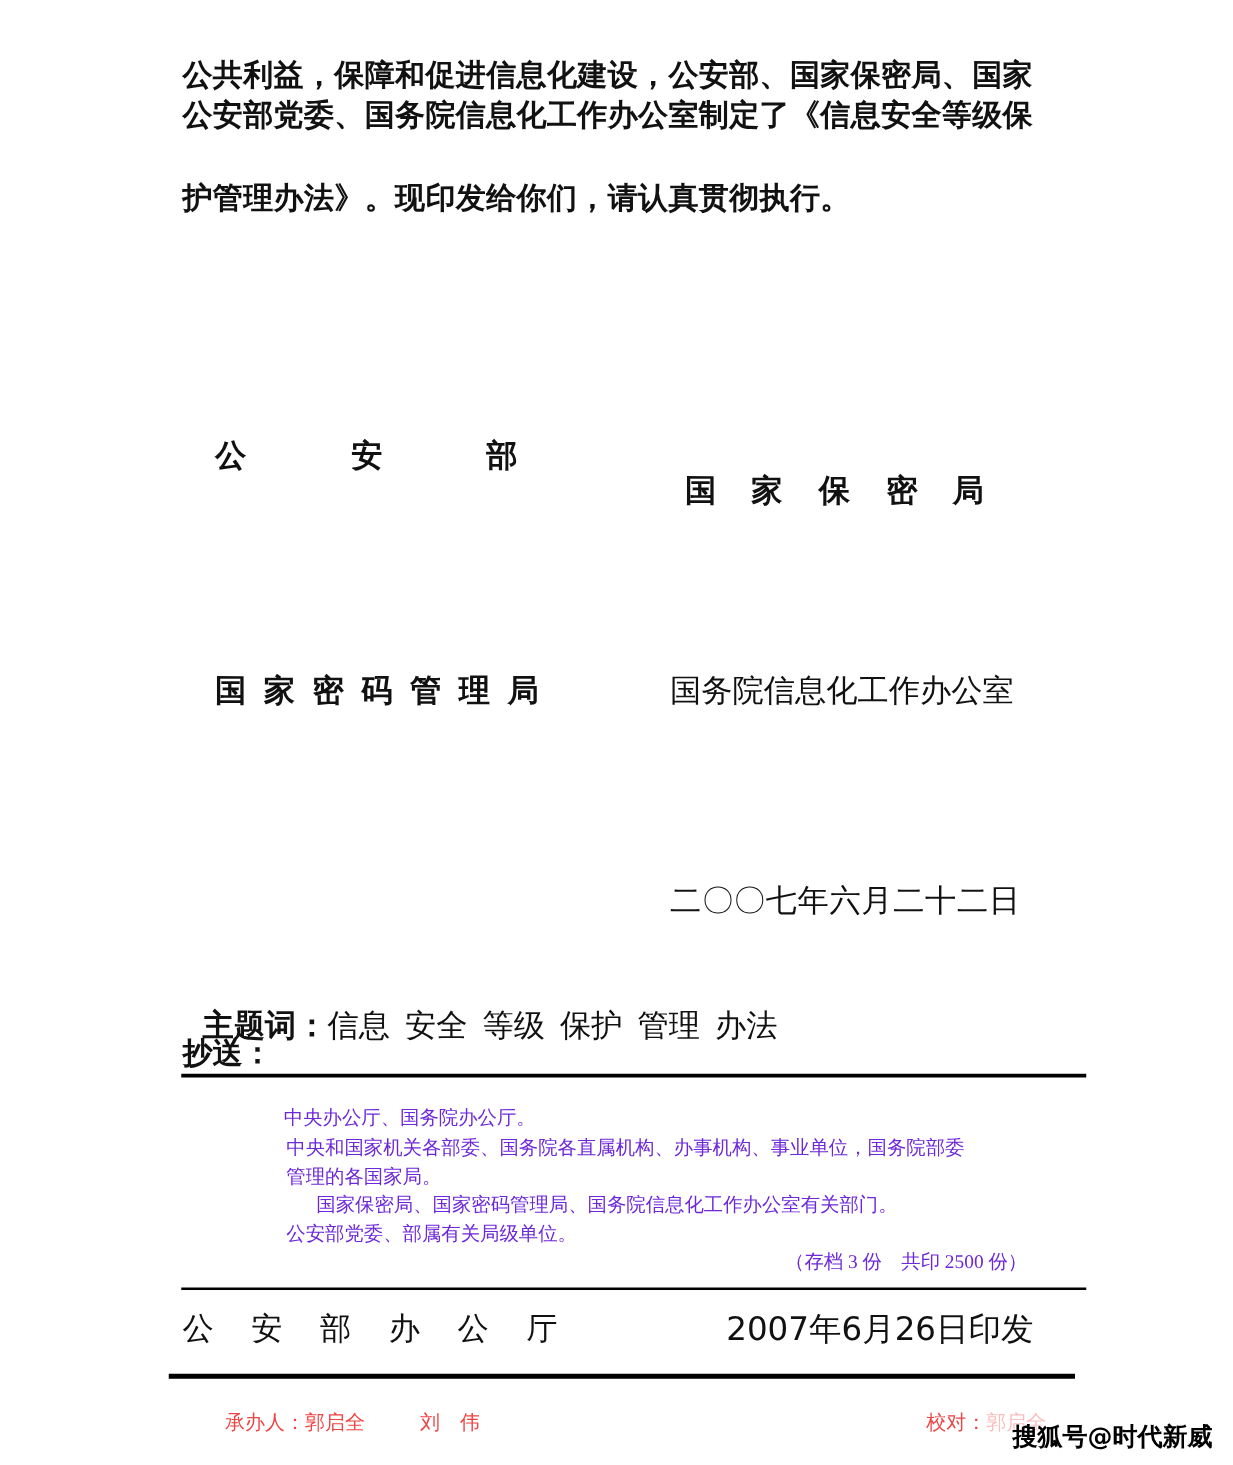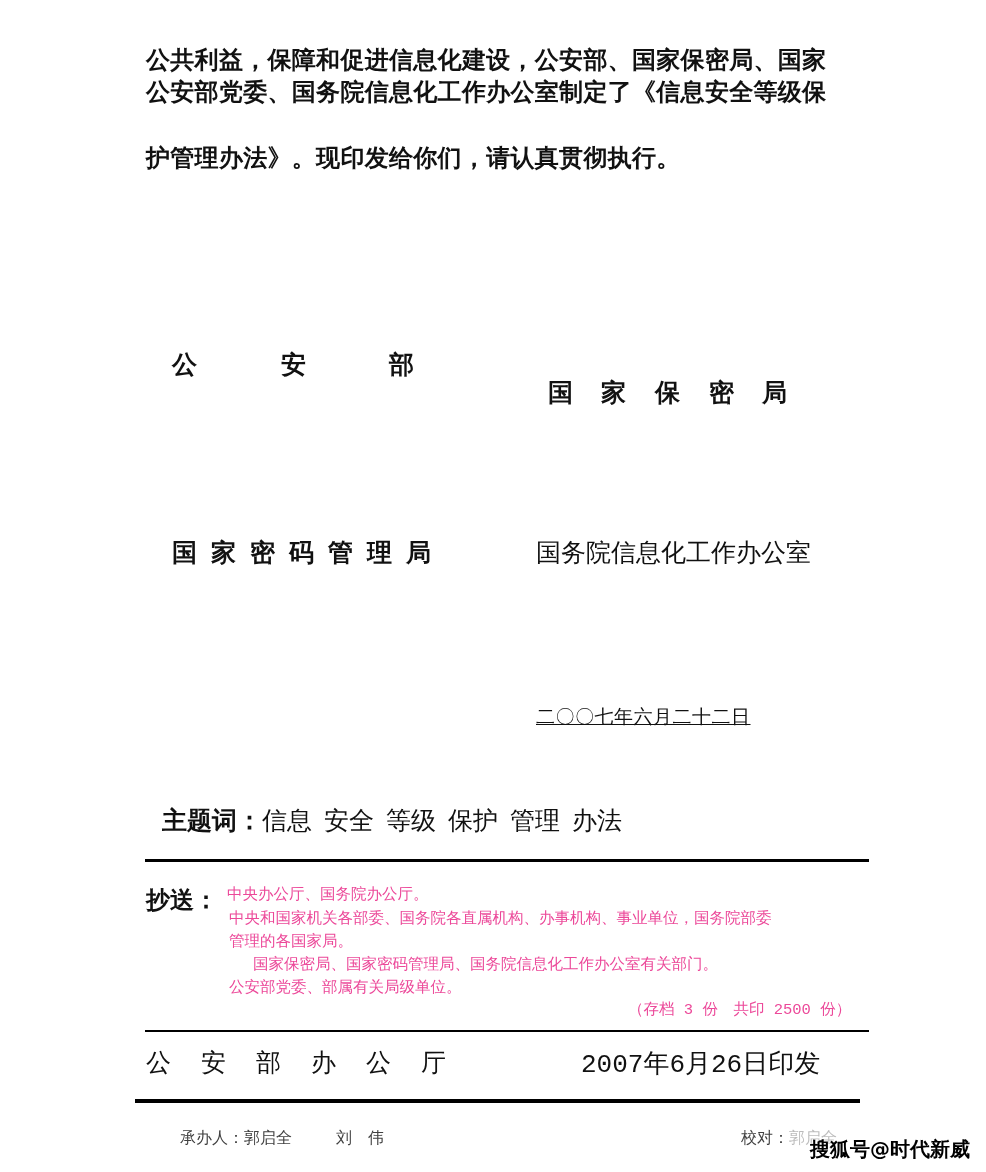--- a/index.html
+++ b/index.html
@@ -4,31 +4,31 @@
 <style>
   html, body { margin: 0; padding: 0; }
   body {
     width: 986px; height: 1172px; background: #ffffff; position: relative; overflow: hidden;
     font-family: "DejaVu Sans", "Liberation Sans", sans-serif; color: #111;
   }
   .abs { position: absolute; white-space: nowrap; }
   .body-line { left: 146px; font-size: 24px; font-weight: bold; letter-spacing: 0.3px; }
   .sig { font-size: 25px; font-weight: bold; }
   .sig span { display: inline-block; }
-  .date-cn { left: 536px; top: 704px; font-size: 19px; letter-spacing: 0.5px; text-decoration: underline; }
+  .date-cn { left: 536px; top: 704px; font-size: 25px; letter-spacing: 0.5px; }
   .keywords { left: 146px; top: 804px; font-size: 25px; margin-left: 16px; }
   .keywords .kw-label { font-weight: bold; }
   .keywords .kw { margin-right: 12px; }
   .rule { position: absolute; background: #000; }
-  .cc-label { left: 146px; top: 884px; font-size: 24px; font-weight: bold; }
-  .cc-line { font-family: Liberation Mono, monospace; font-size: 15.5px; color: #ec4899; }
+  .cc-label { left: 146px; top: 826px; font-size: 24px; font-weight: bold; }
+  .cc-line { font-family: Liberation Serif, serif; font-size: 15.5px; color: #6d28d9; }
   .issuer { left: 146px; top: 1046px; font-size: 25px; letter-spacing: 0; }
   .issuer span { display: inline-block; width: 48px; margin-right: 7px; }
-  .print-date { left: 581px; top: 1046px; font-size: 26px; font-family: Liberation Mono, monospace; }
-  .footer { font-family: "DejaVu Serif", "Liberation Serif", serif; font-size: 16px; color: #404040; }
+  .print-date { left: 581px; top: 1046px; font-size: 26px; }
+  .footer { font-family: "DejaVu Serif", "Liberation Serif", serif; font-size: 16px; color: #ef4444; }
   .watermark { left: 810px; top: 1136px; font-size: 20px; font-weight: bold; color: #000;
     text-shadow: 0 0 2px #fff, 0 0 2px #fff; }
 </style>
 </head>
 <body>
 
 <div class="abs body-line" style="top:0;margin-top:44px;">公共利益，保障和促进信息化建设，公安部、国家保密局、国家</div>
 <div class="abs body-line" style="top:76px;">公安部党委、国务院信息化工作办公室制定了《信息安全等级保</div>
 <div class="abs body-line" style="top:142px;">护管理办法》。现印发给你们，请认真贯彻执行。</div>
 

